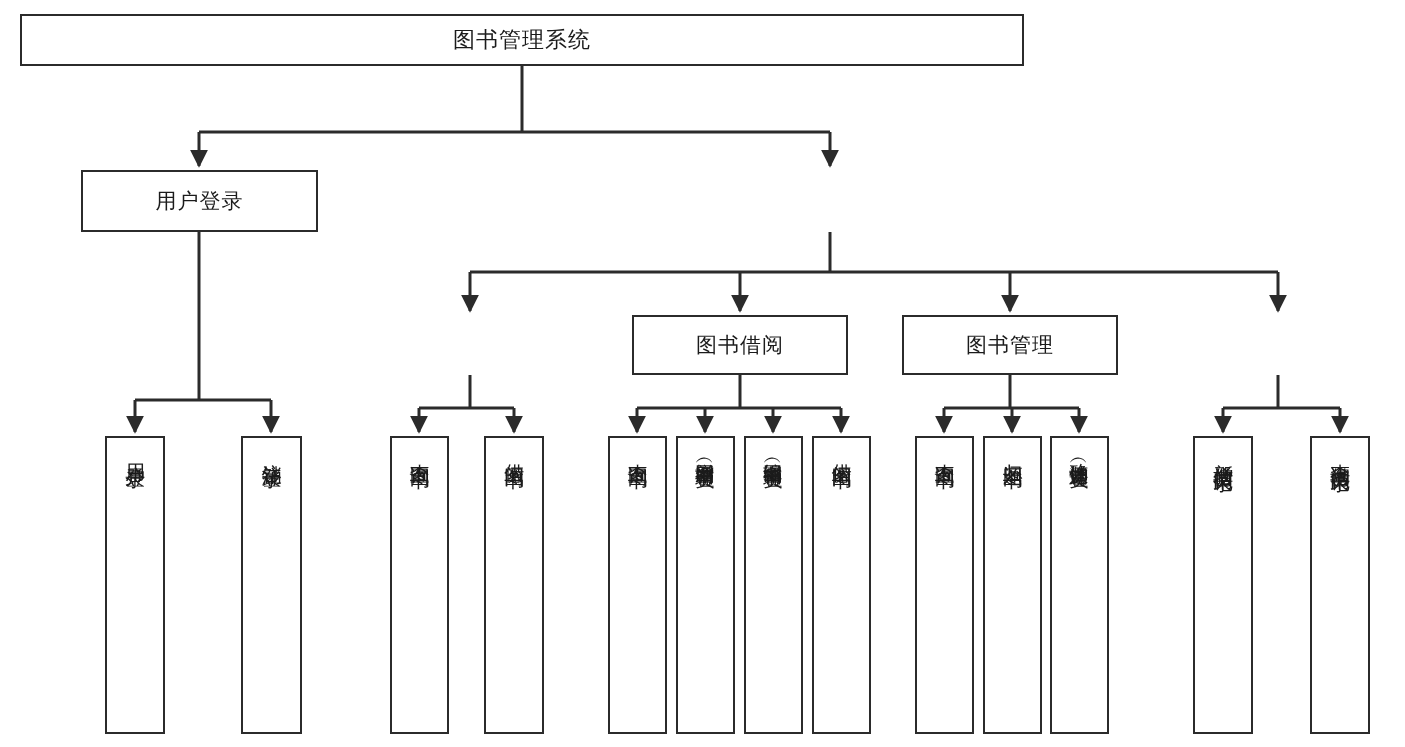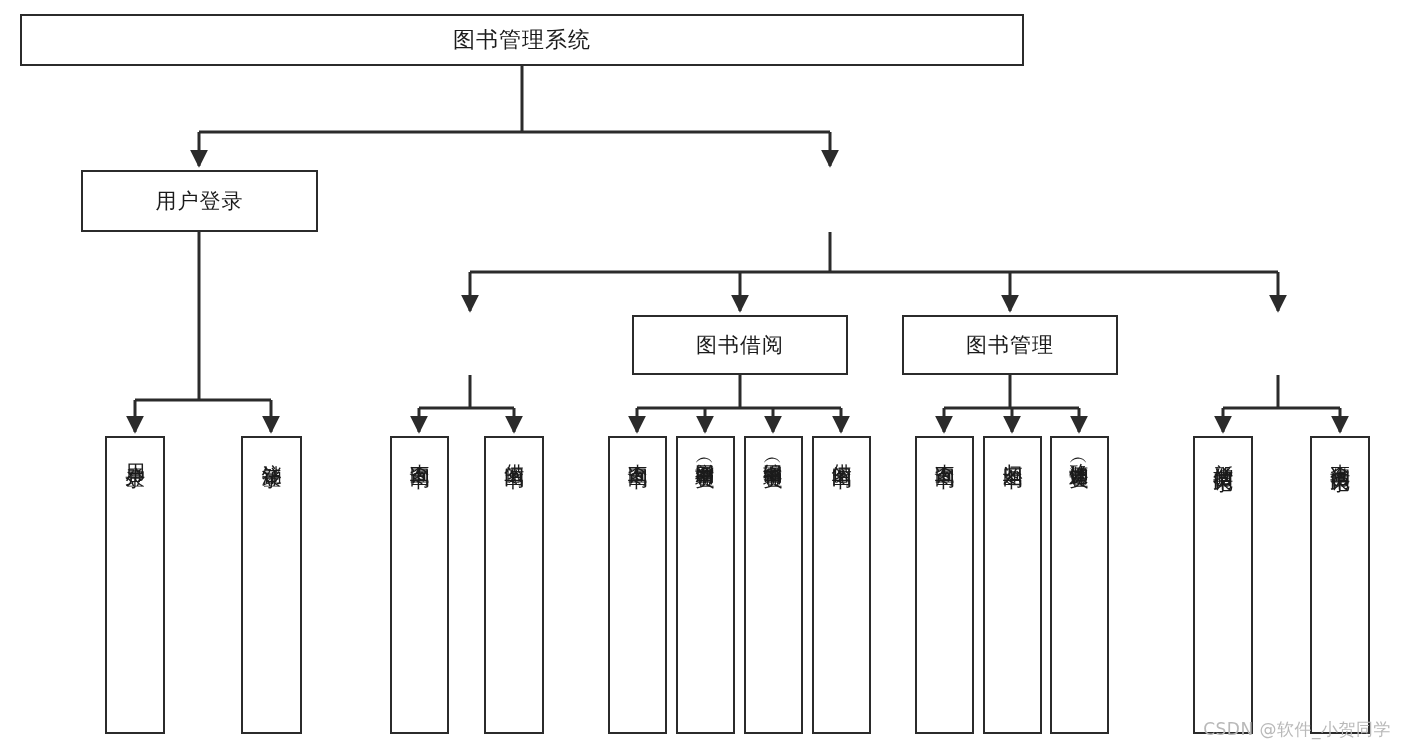--- a/index.html
+++ b/index.html
@@ -176,14 +176,13 @@
     <span class="vlabel tall">确认归还（管理员）</span>
   </div>
 
   <div class="node vert" style="left:1193px; top:436px; width:60px; height:298px;">
     <span class="vlabel">新增借阅记录</span>
   </div>
   <div class="node vert" style="left:1310px; top:436px; width:60px; height:298px;">
     <span class="vlabel">查询借阅记录</span>
   </div>
 
-  <div class="watermark">CSDN @软件_小贺同学</div>
 </div>
 
 </body></html>

